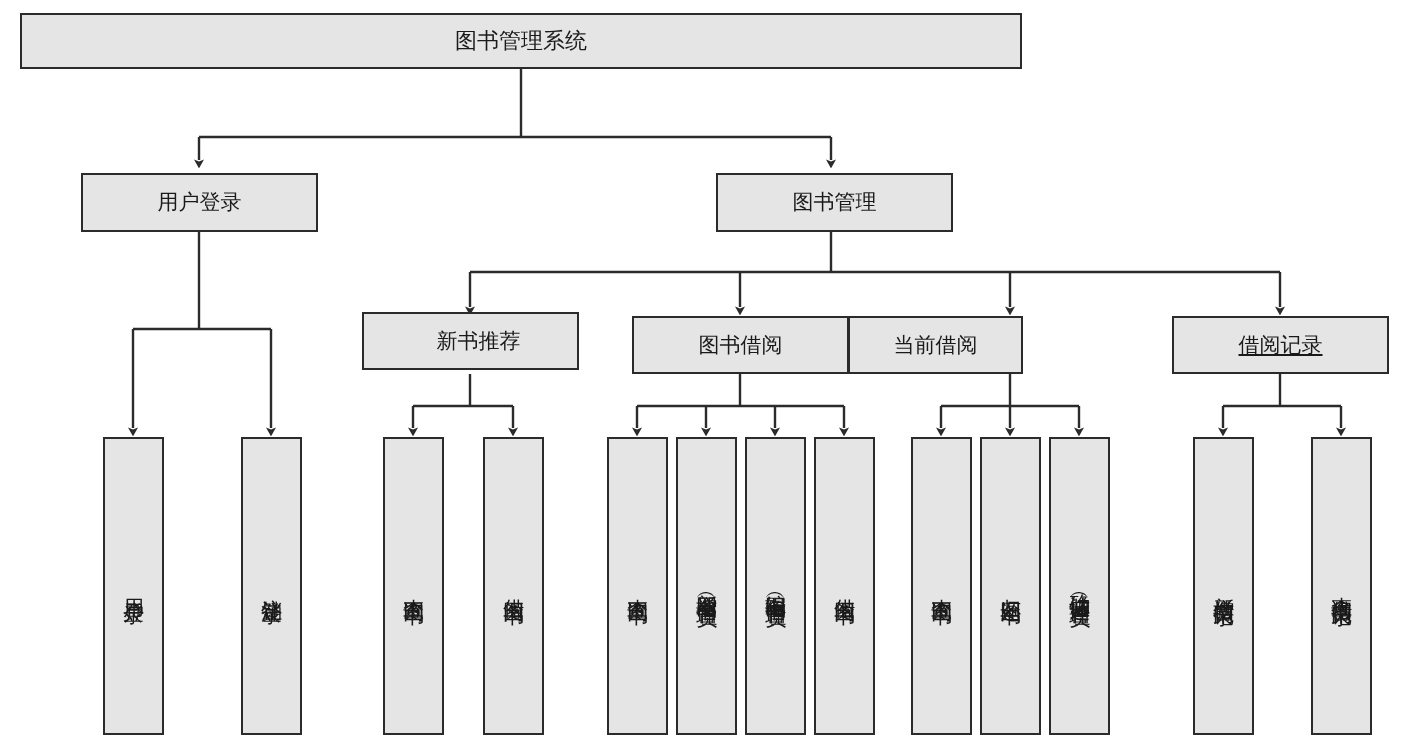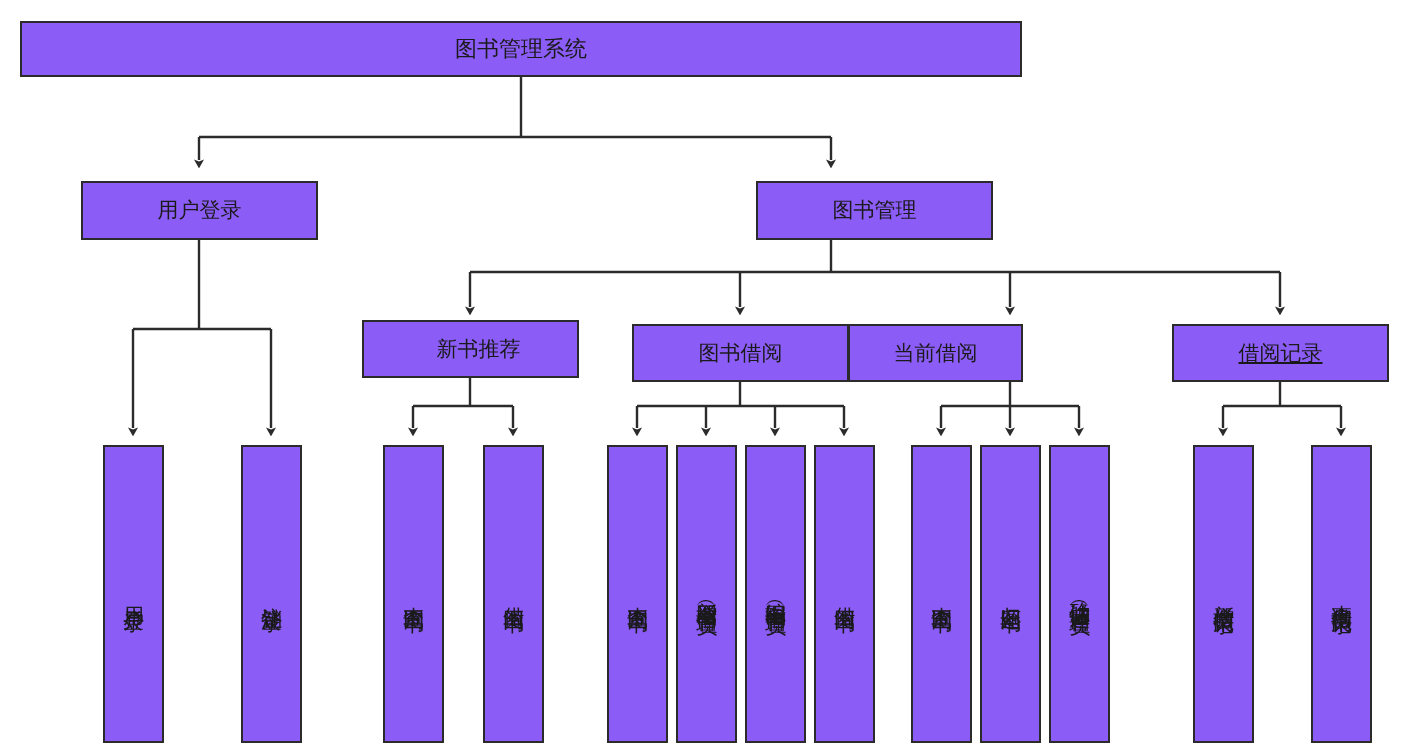--- a/index.html
+++ b/index.html
@@ -21,29 +21,28 @@
     position: absolute;
     left: 0;
     top: 0;
     width: 1405px;
     height: 747px;
     pointer-events: none;
   }
   .node {
     position: absolute;
     box-sizing: border-box;
-    background: #8b5cf6;
+    background: #e5e5e5;
     border: 2.2px solid #2b2b2b;
     display: flex;
     align-items: center;
     justify-content: center;
     color: #1a1a1a;
     line-height: 1.16;
     text-align: center;
-    margin-top: 8px;
   }
   .node.h {
     font-size: 21px;
   }
   .node.root {
     font-size: 22px;
   }
   .node.v {
     font-size: 21px;
     writing-mode: vertical-rl;
@@ -126,21 +125,21 @@
   </svg>
 
   <div class="node root" style="left:20px; top:13px; width:1002px; height:56px;">
     <span>图书管理系统</span>
   </div>
 
   <div class="node h" style="left:81px; top:173px; width:237px; height:59px;">
     <span>用户登录</span>
   </div>
 
-  <div class="node h" style="left:756px; top:173px; width:237px; height:59px;">
+  <div class="node h" style="left:716px; top:173px; width:237px; height:59px;">
     <span>图书管理</span>
   </div>
 
   <div class="node h" style="left:362px; top:312px; width:217px; height:58px;padding-left:16px;">
     <span>新书推荐</span>
   </div>
 
   <div class="node h" style="left:632px; top:316px; width:217px; height:58px;">
     <span>图书借阅</span>
   </div>

